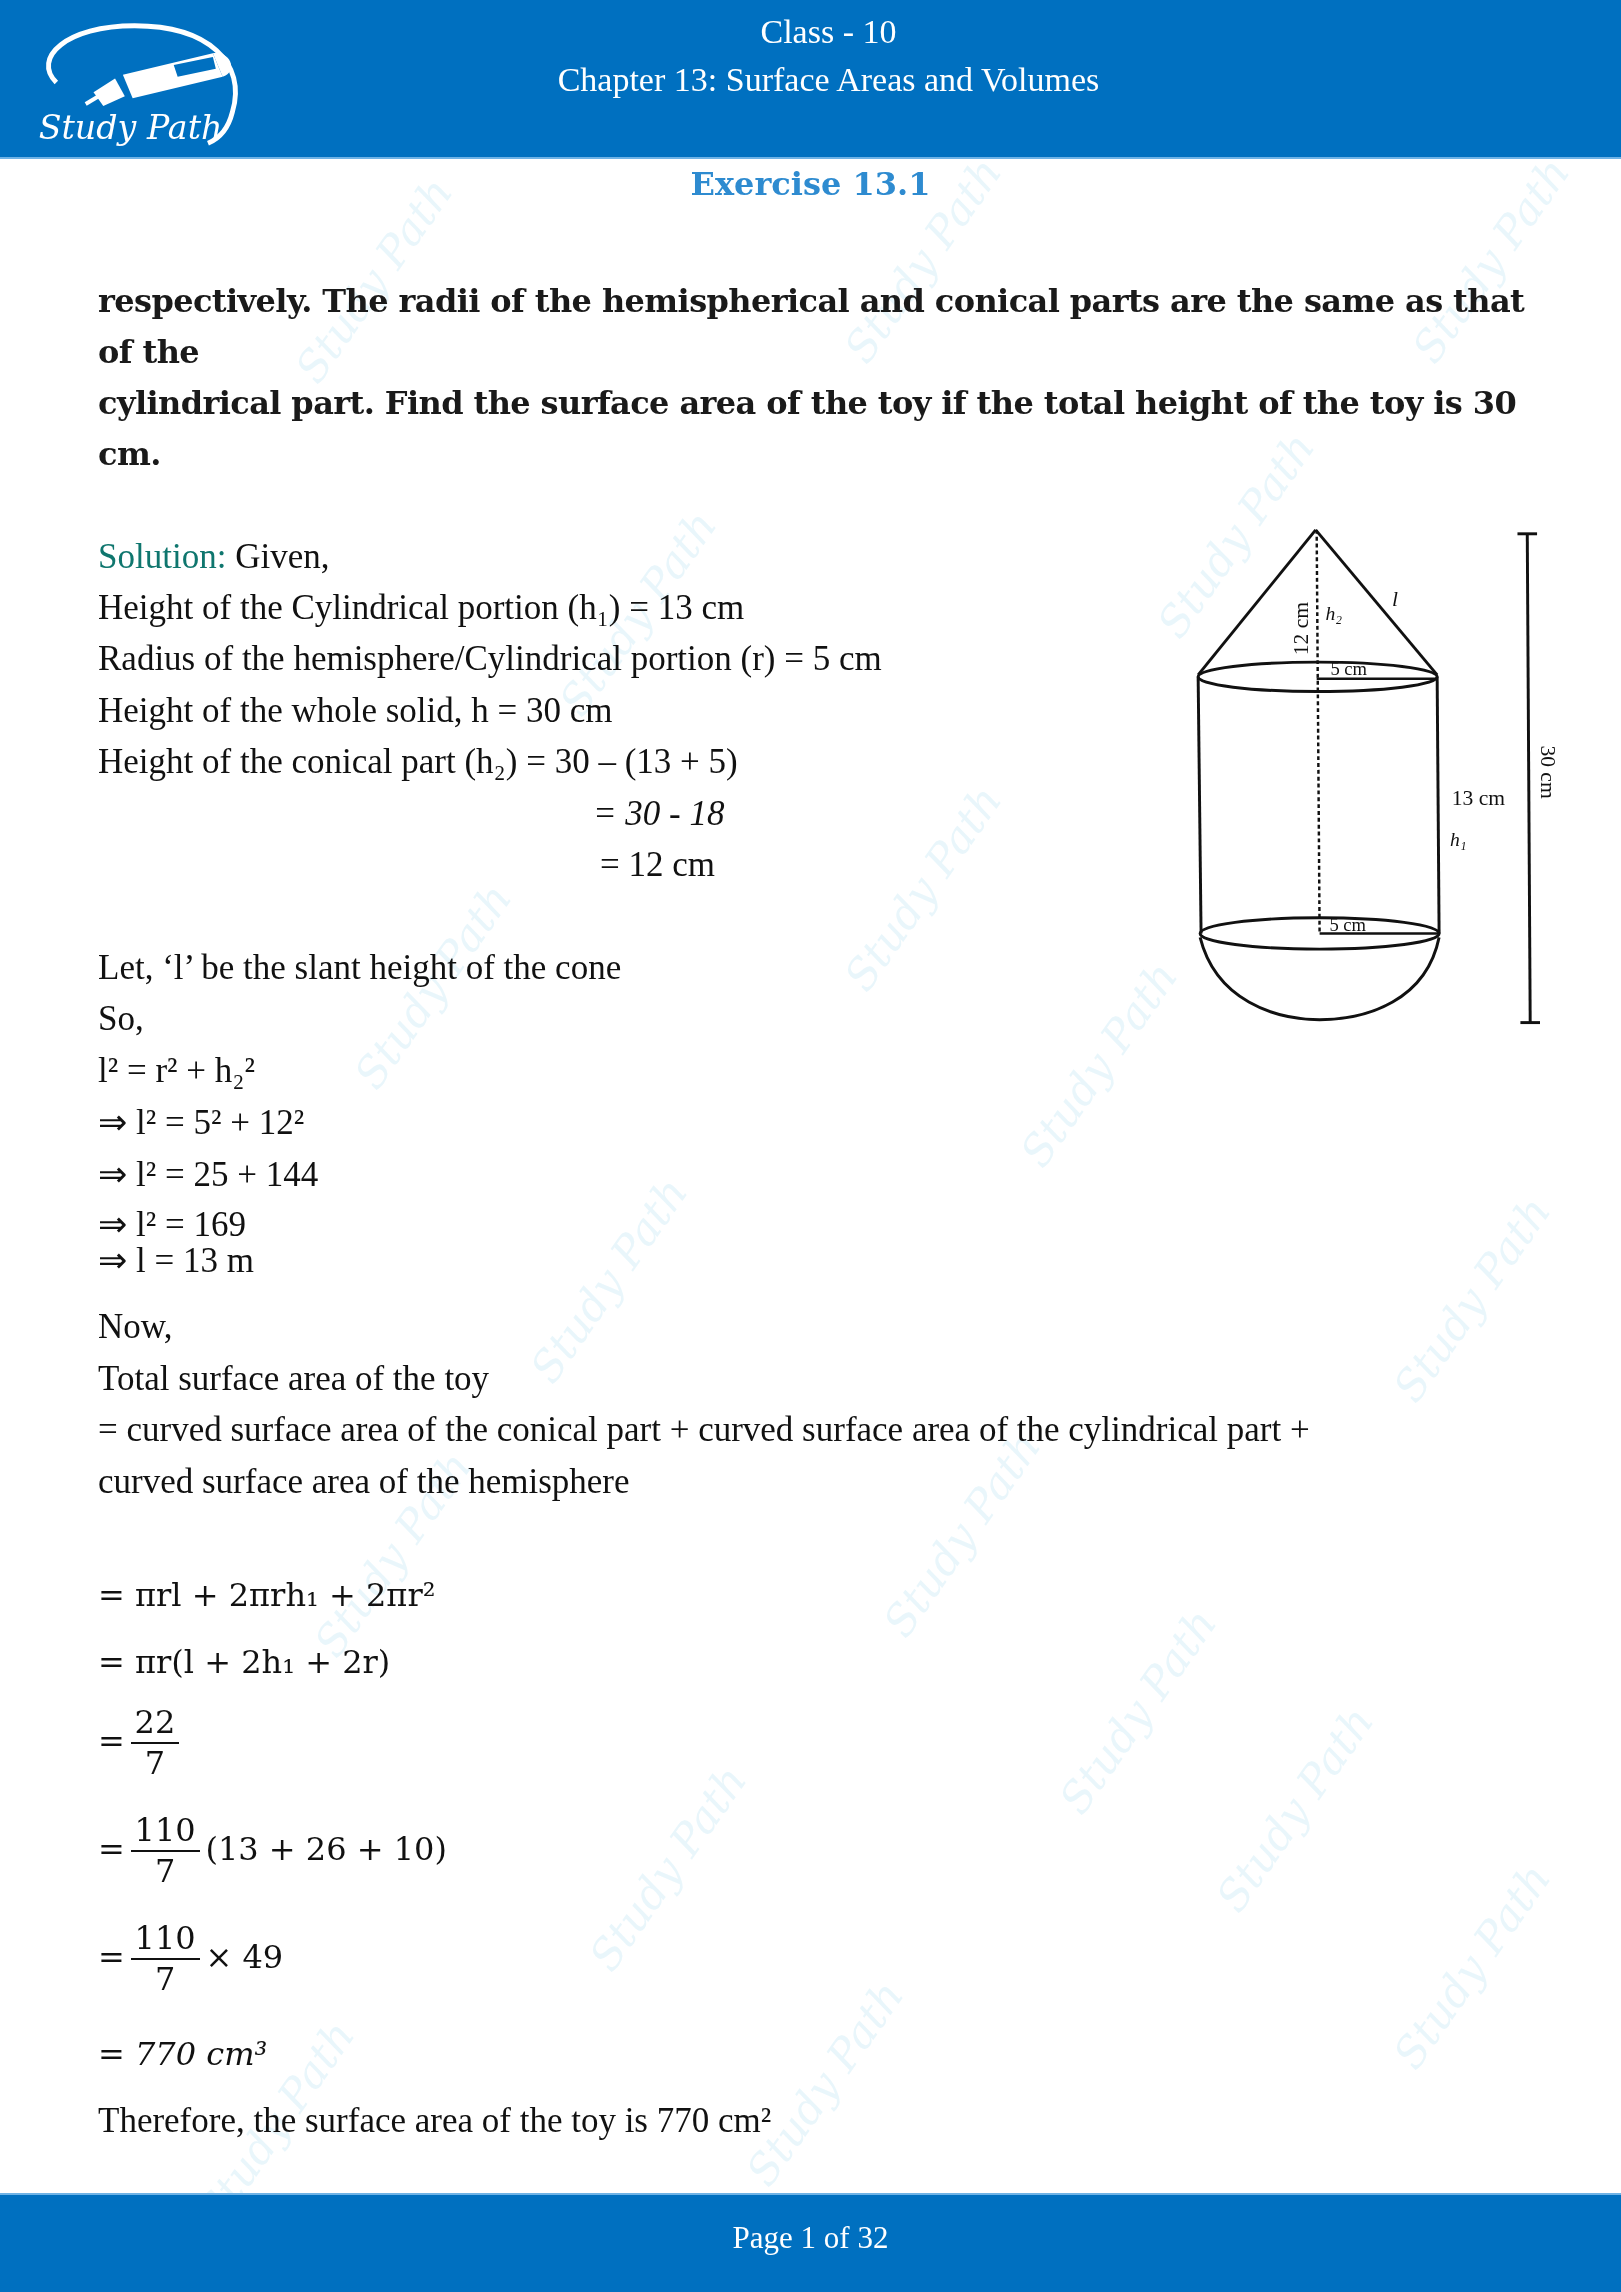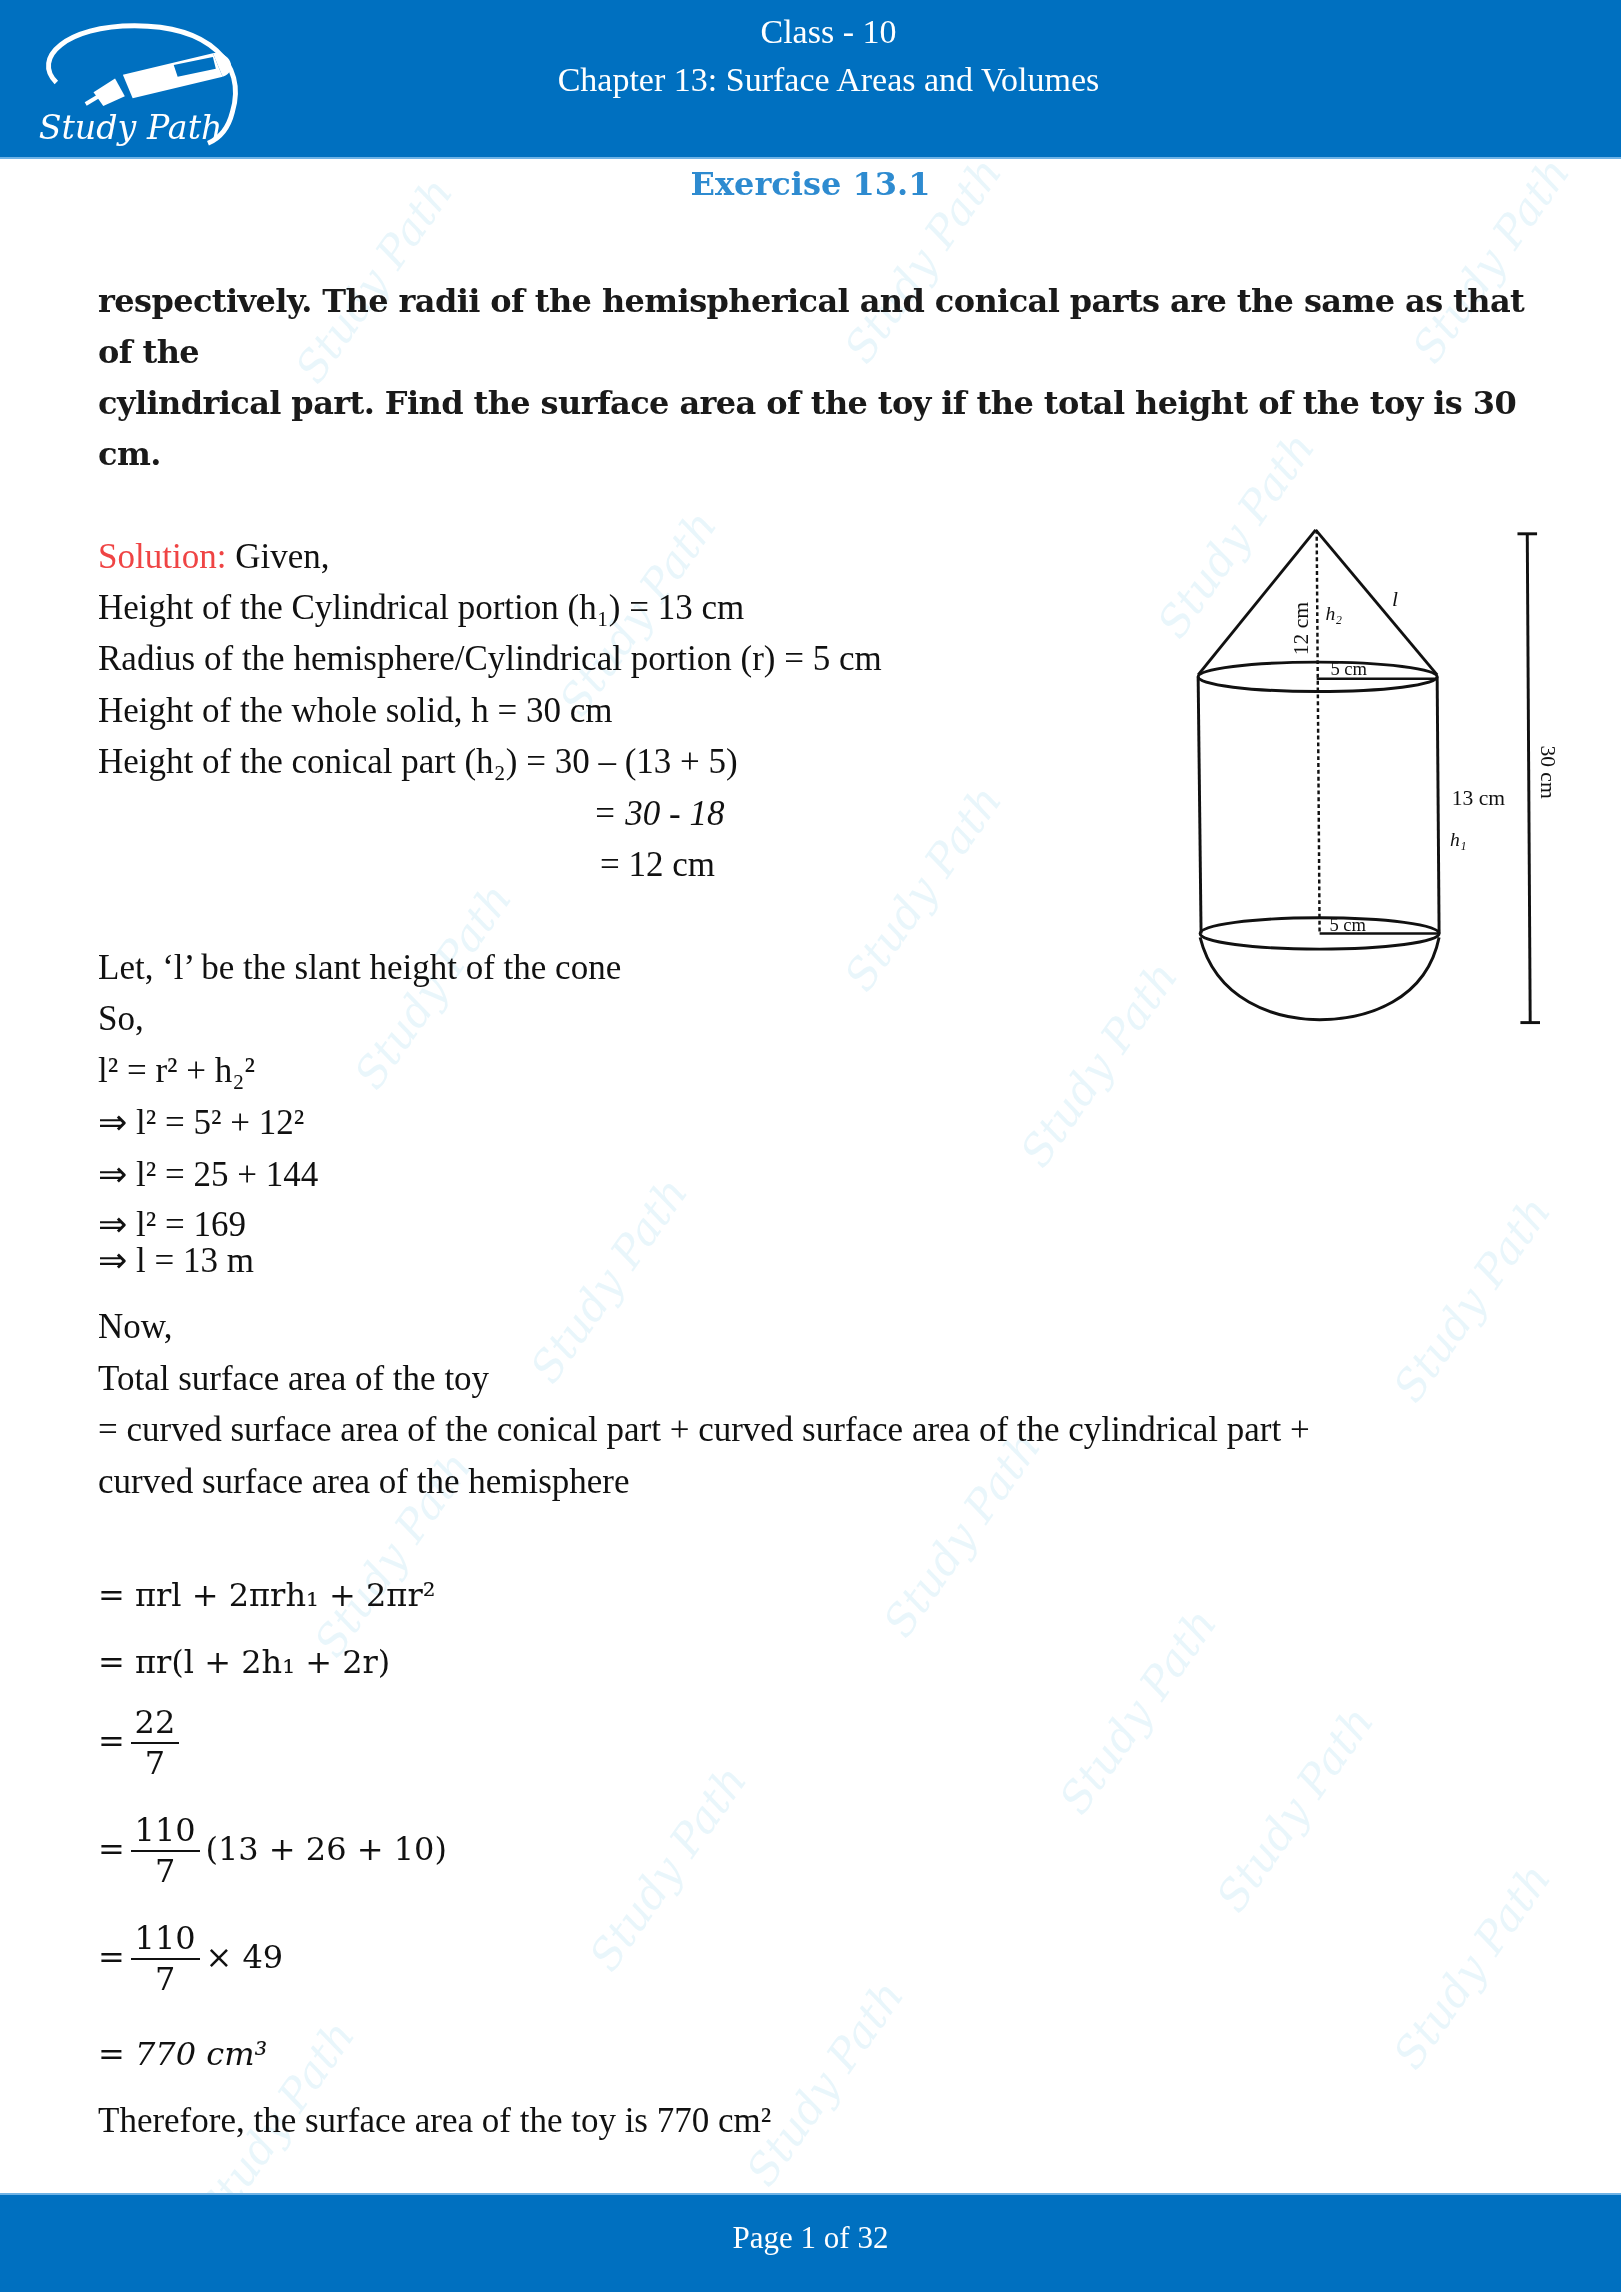--- a/index.html
+++ b/index.html
@@ -26,21 +26,21 @@
   .question {
     position: absolute; left: 98px; top: 276px; width: 1451px;
     font-family: "DejaVu Serif", serif; font-weight: bold; font-size: 32px; line-height: 51px;
     color: #1a1a1a; letter-spacing: -0.6px;
   }
   .body-text {
     position: absolute; left: 98px; font-family: "Liberation Serif", serif;
     font-size: 35px; color: #111; white-space: nowrap;
   }
   .line { position: absolute; left: 0; white-space: nowrap; }
-  .sol-label { color: #ef4444; }
+  .sol-label { color: #0f766e; }
   .math { font-family: "DejaVu Serif", serif; font-size: 32px; }
   .frac { display: inline-block; vertical-align: middle; text-align: center; margin: 0 5.9px; }
   .frac .num { display: block; border-bottom: 2.9px solid #111; padding: 0 3.9px; line-height: 39px; }
   .frac .den { display: block; line-height: 39px; }
   .diagram { position: absolute; left: 1157px; top: 510px; width: 431px; height: 843px; }
   .footer {
     position: absolute; left: 0; top: 2193px; width: 1621px; height: 100px;
     background: #0070c0; border-top: 2.9px solid #6fb3e6;
   }
   .footer-text {

